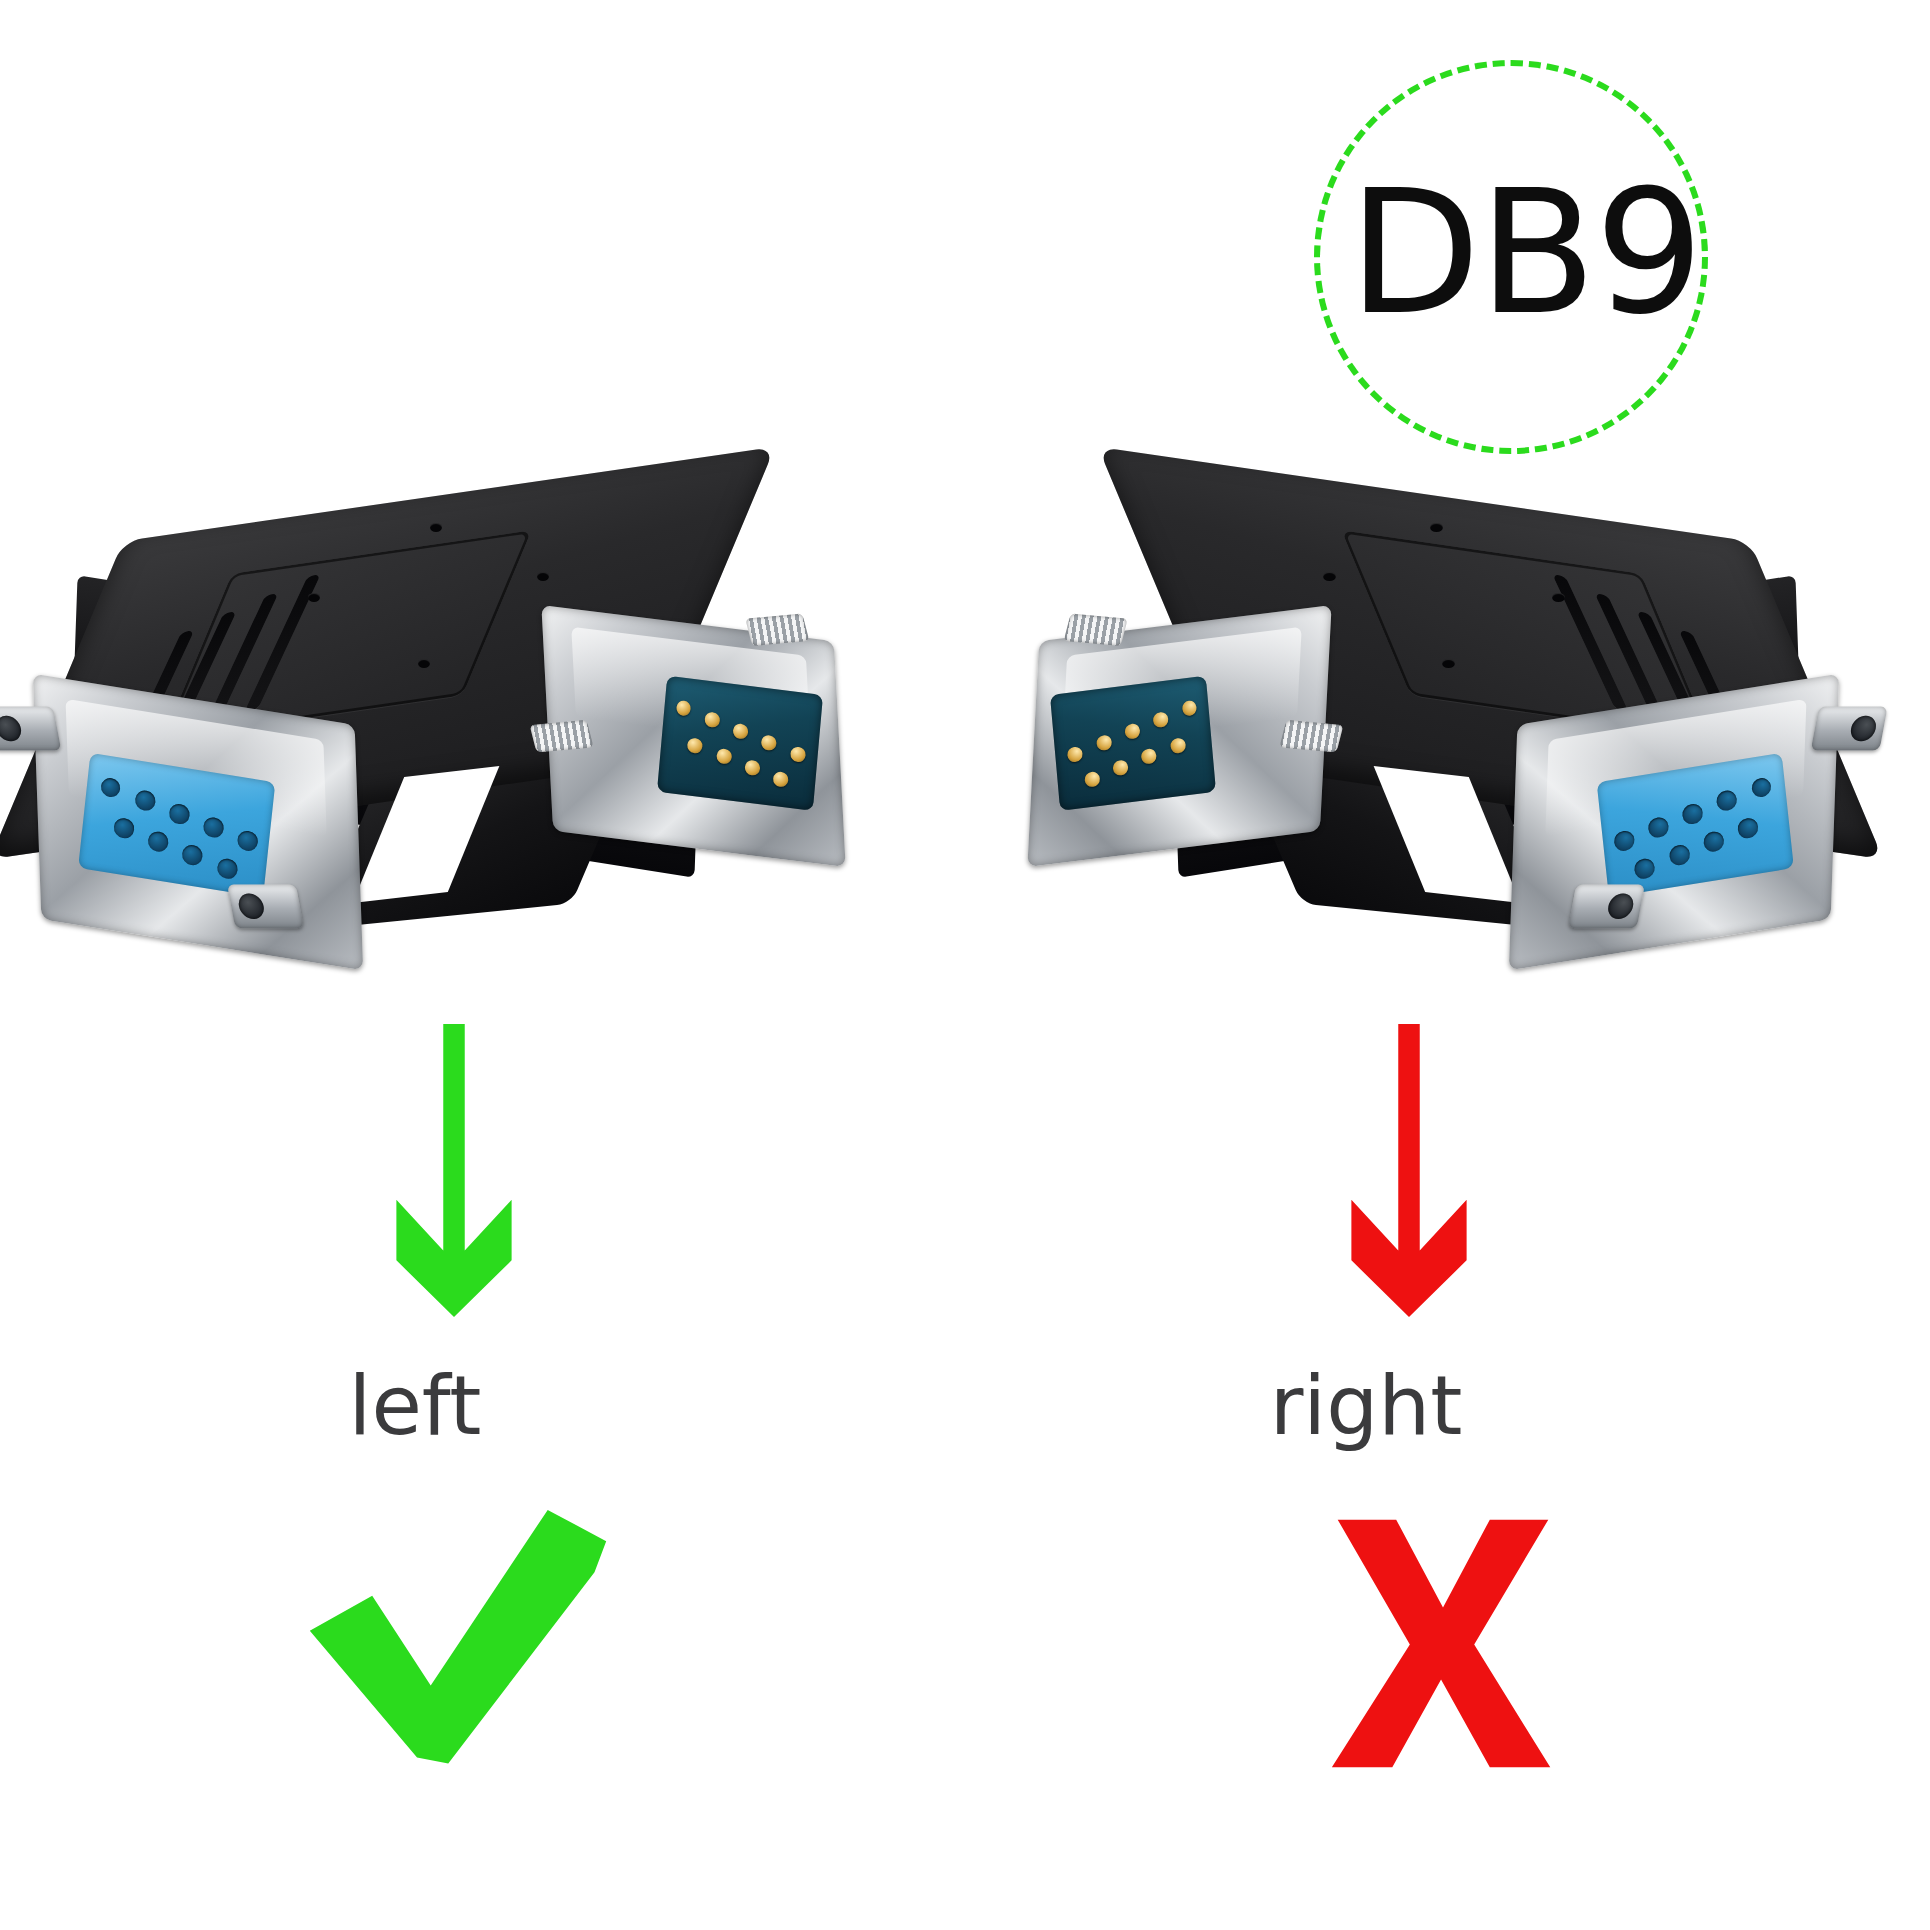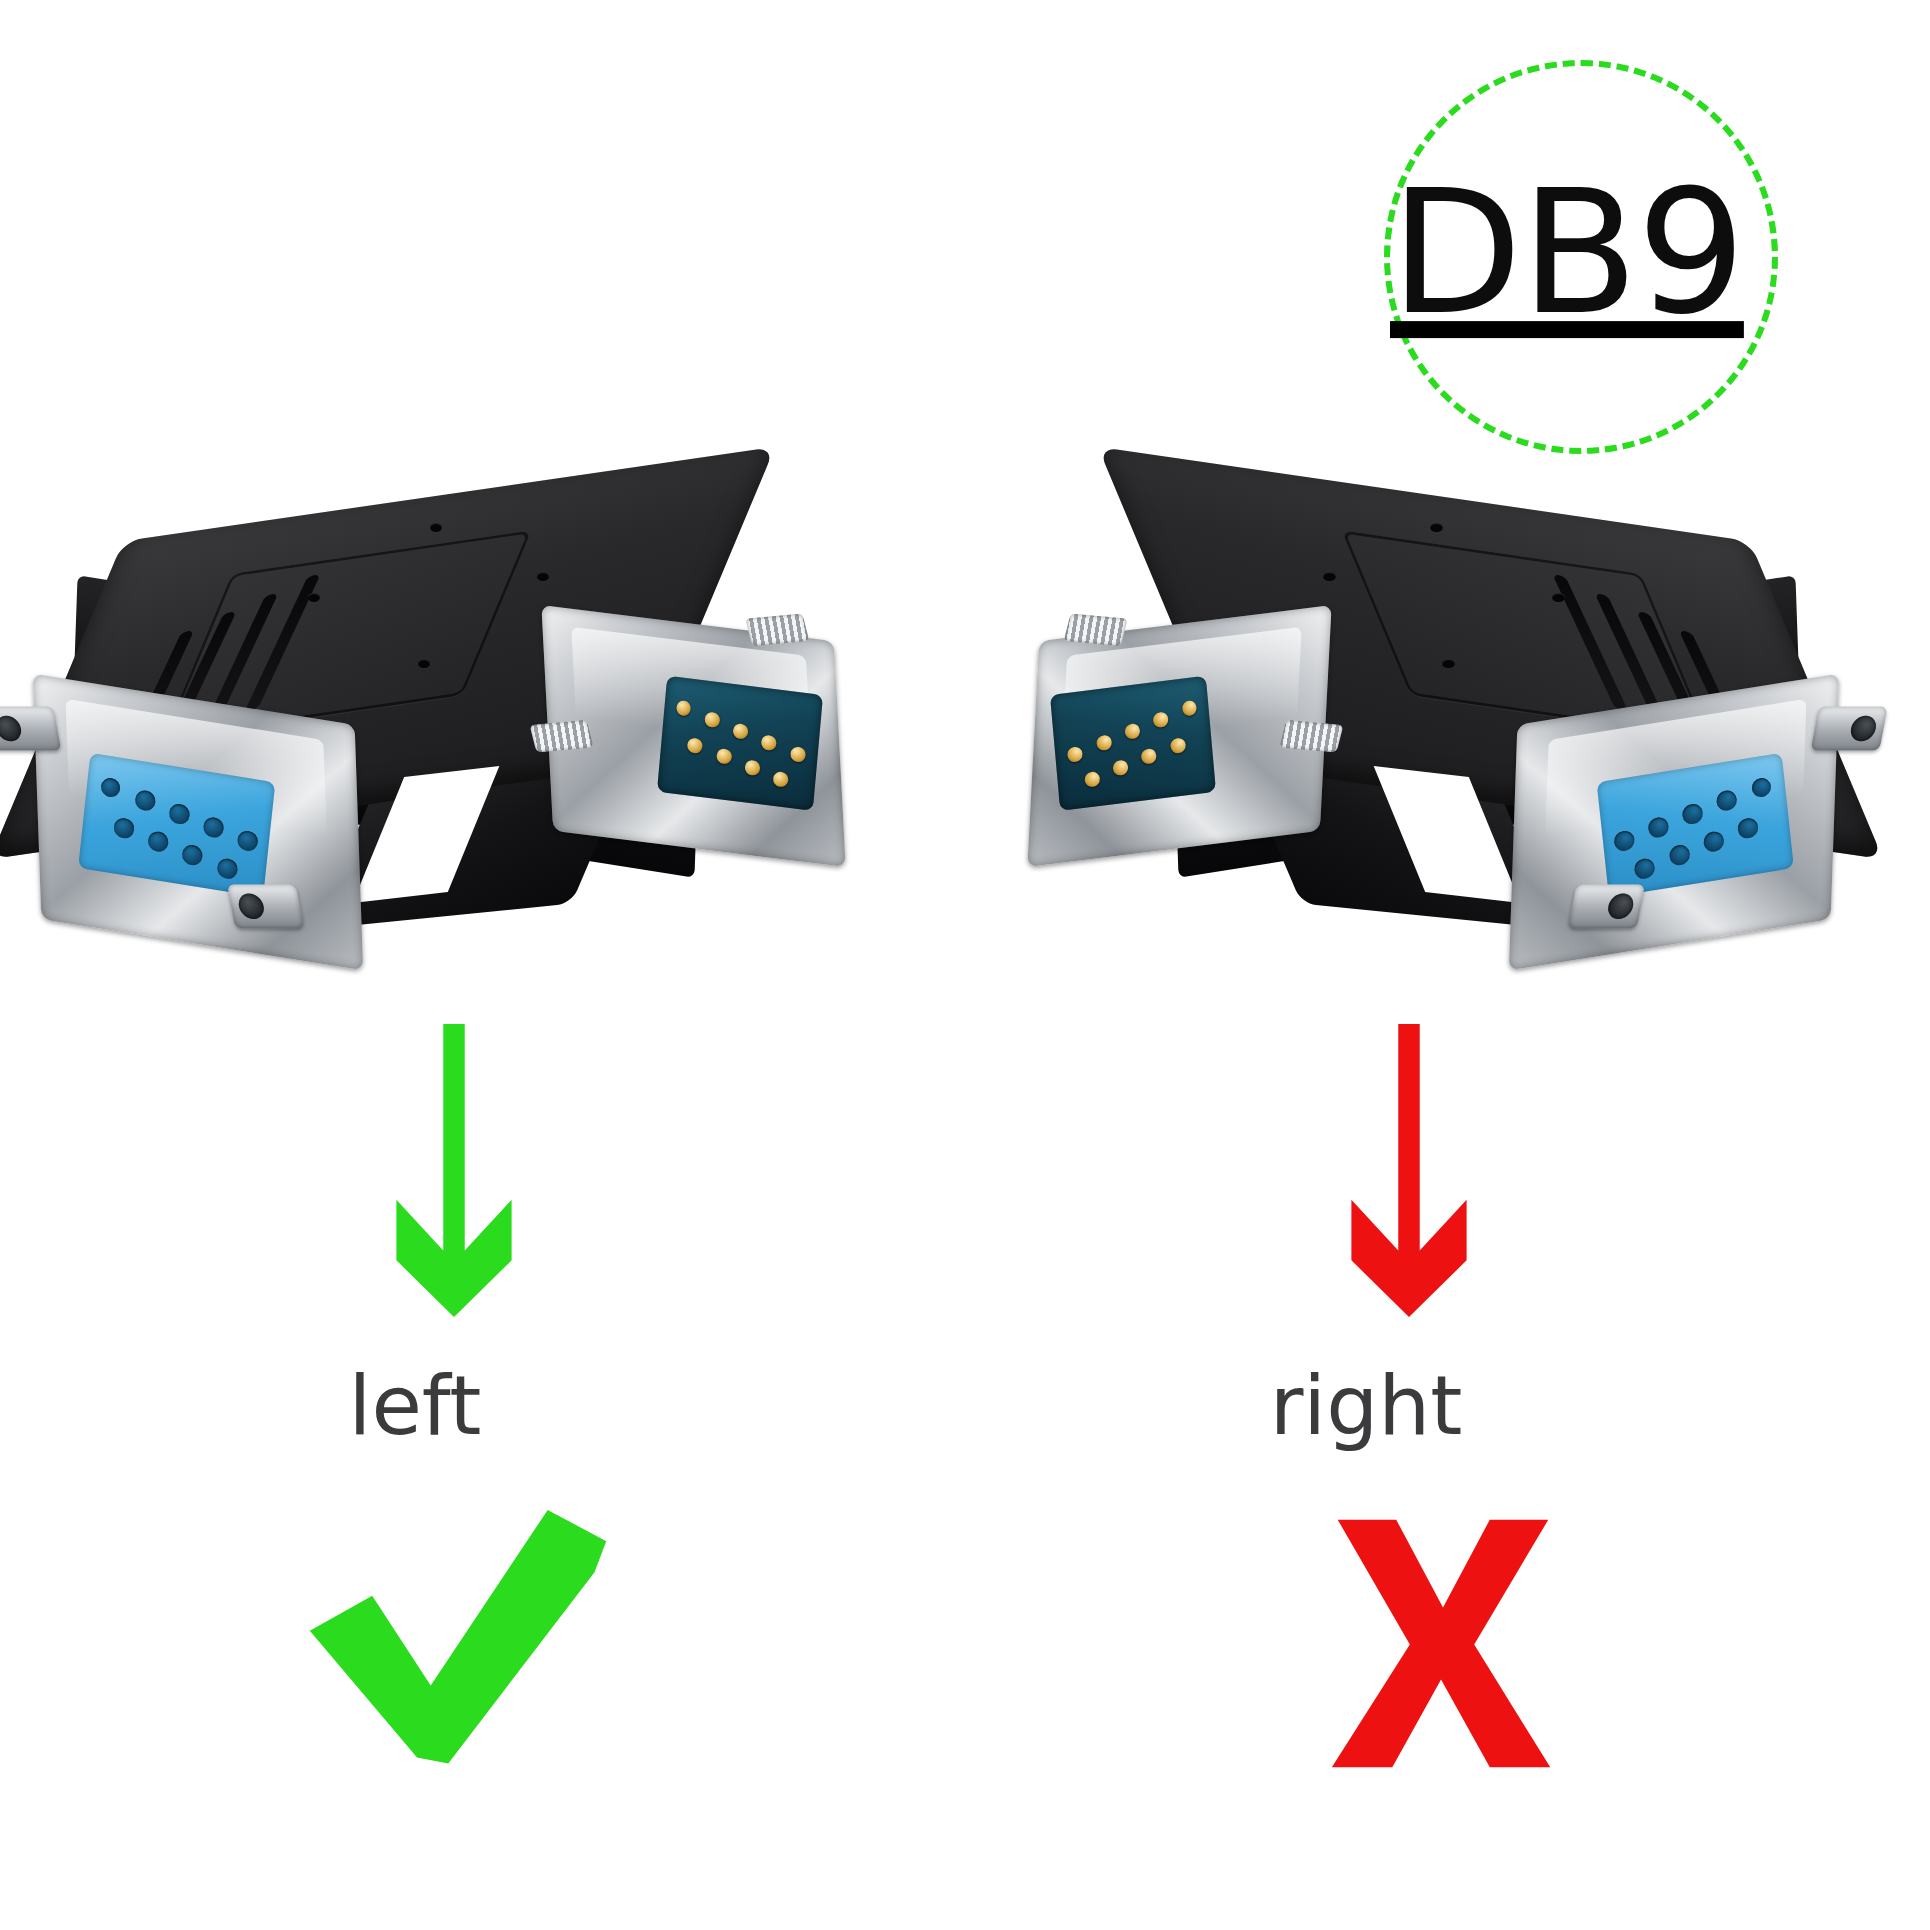--- a/index.html
+++ b/index.html
@@ -7,23 +7,23 @@
   body{
     width:1931px;height:1931px;
     background:#ffffff;
     font-family:"Liberation Sans","DejaVu Sans",sans-serif;
     position:relative;overflow:hidden;
   }
   .stage{position:absolute;inset:0;}
 
   
   .badge{
-    position:absolute;left:1384px;top:60px;width:382px;height:382px;
+    position:absolute;left:1314px;top:60px;width:382px;height:382px;
     border:6.8px dashed #2bdb1d;border-radius:50%;
-    display:flex;align-items:center;justify-content:flex-start;text-decoration:underline;
+    display:flex;align-items:center;justify-content:flex-end;
   }
   .badge-text{
     font-size:172px;line-height:1;font-weight:400;color:#0d0d0d;
     letter-spacing:-2px;transform:translateY(-3.9px);
     font-family:"DejaVu Sans","Liberation Sans",sans-serif;
   }
 
   
   .adapter{position:absolute;width:878px;height:566px;}
   .adapter.left{left:19.5px;top:478px;}

